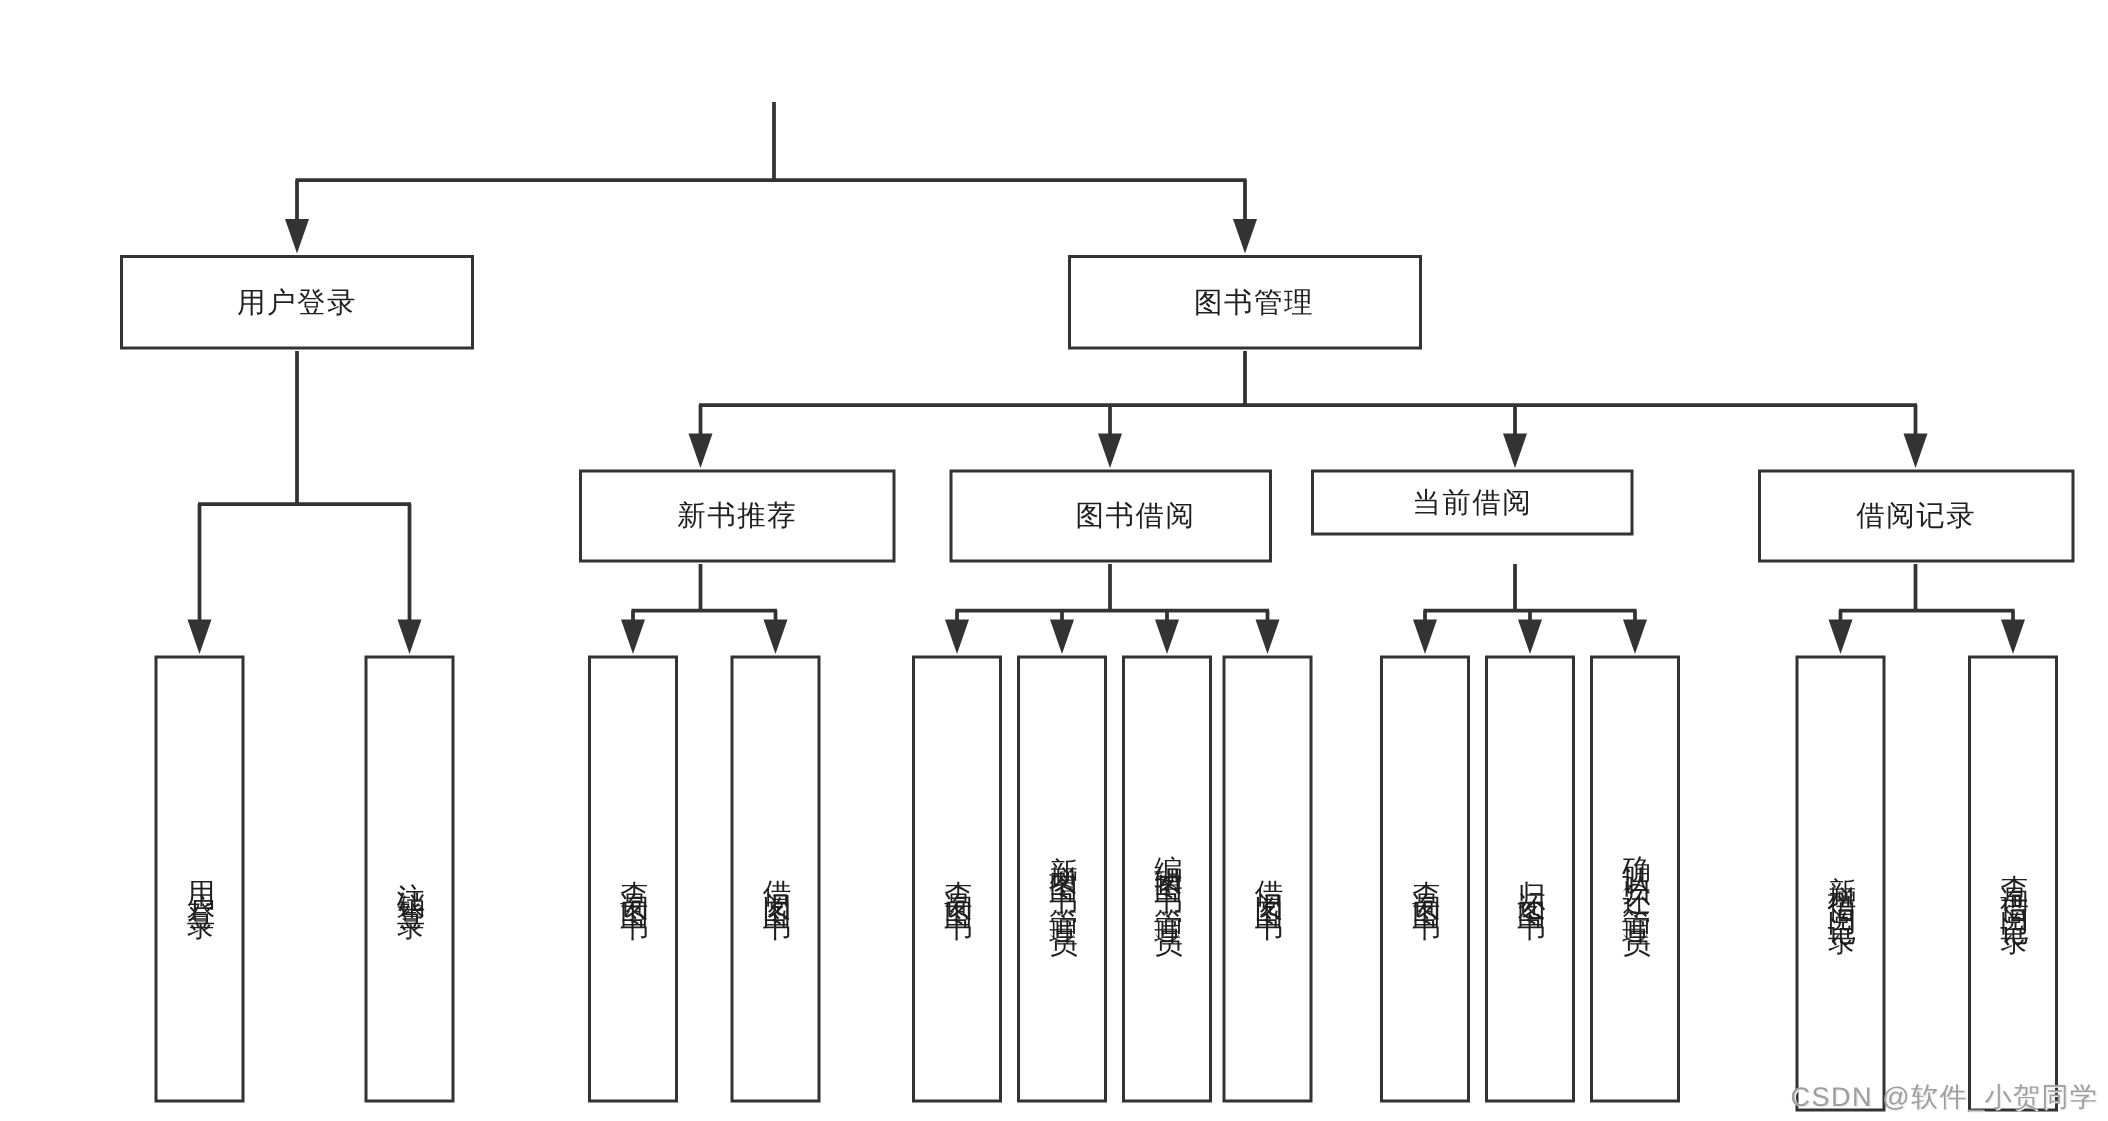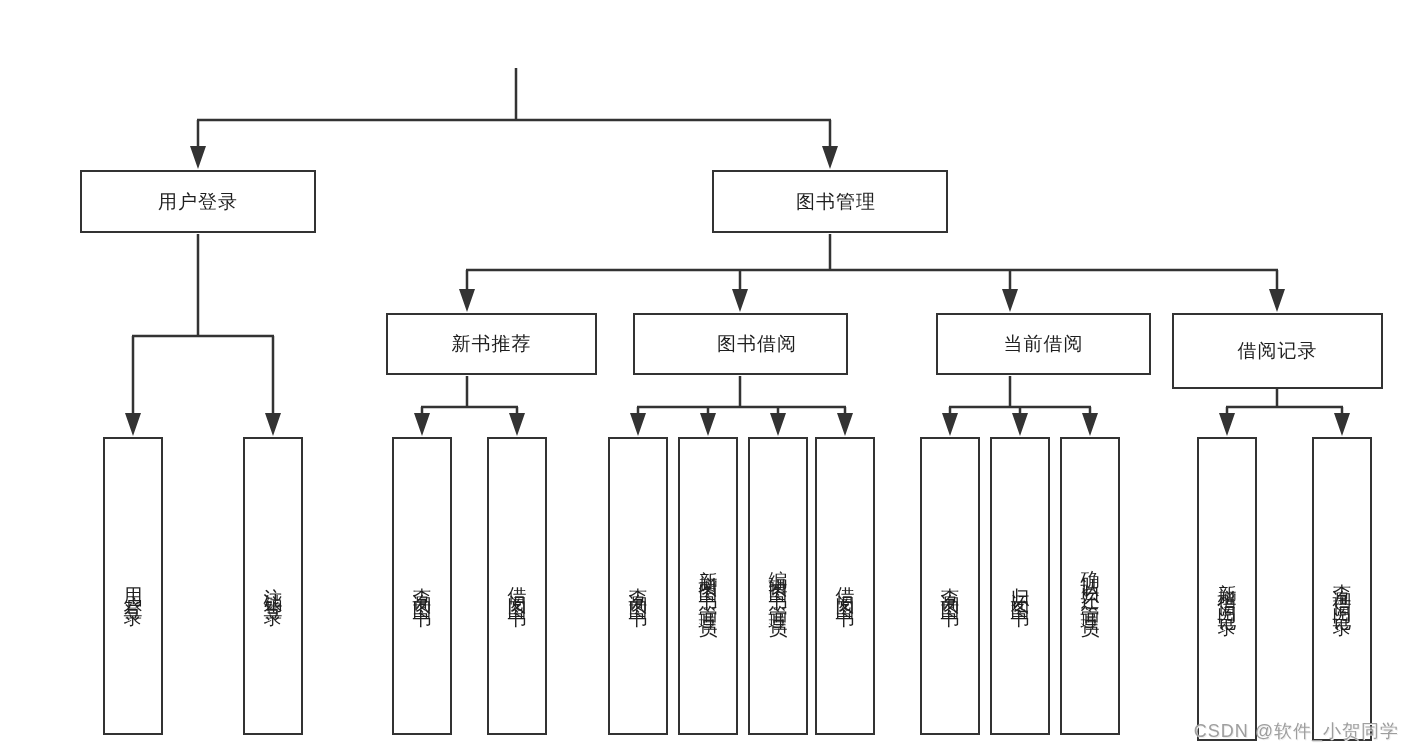--- a/index.html
+++ b/index.html
@@ -111,24 +111,24 @@
   <div class="node" style="left:712px; top:170px; width:236px; height:63px;padding-left:12px;">
     <span class="hlabel">图书管理</span>
   </div>
 
   <div class="node" style="left:362px; top:313px; width:211px; height:62px;margin-left:24px;">
     <span class="hlabel">新书推荐</span>
   </div>
   <div class="node" style="left:633px; top:313px; width:215px; height:62px;padding-left:33px;">
     <span class="hlabel">图书借阅</span>
   </div>
-  <div class="node" style="left:936px; top:313px; width:215px; height:62px;">
+  <div class="node" style="left:874px; top:313px; width:215px; height:44px;">
     <span class="hlabel">当前借阅</span>
   </div>
-  <div class="node" style="left:1172px; top:313px; width:211px; height:76px;">
+  <div class="node" style="left:1172px; top:313px; width:211px; height:62px;">
     <span class="hlabel">借阅记录</span>
   </div>
 
   <div class="node" style="left:103px; top:437px; width:60px; height:298px;">
     <span class="vtext">用户登录</span>
   </div>
   <div class="node" style="left:243px; top:437px; width:60px; height:298px;">
     <span class="vtext">注销登录</span>
   </div>
   <div class="node" style="left:392px; top:437px; width:60px; height:298px;">

